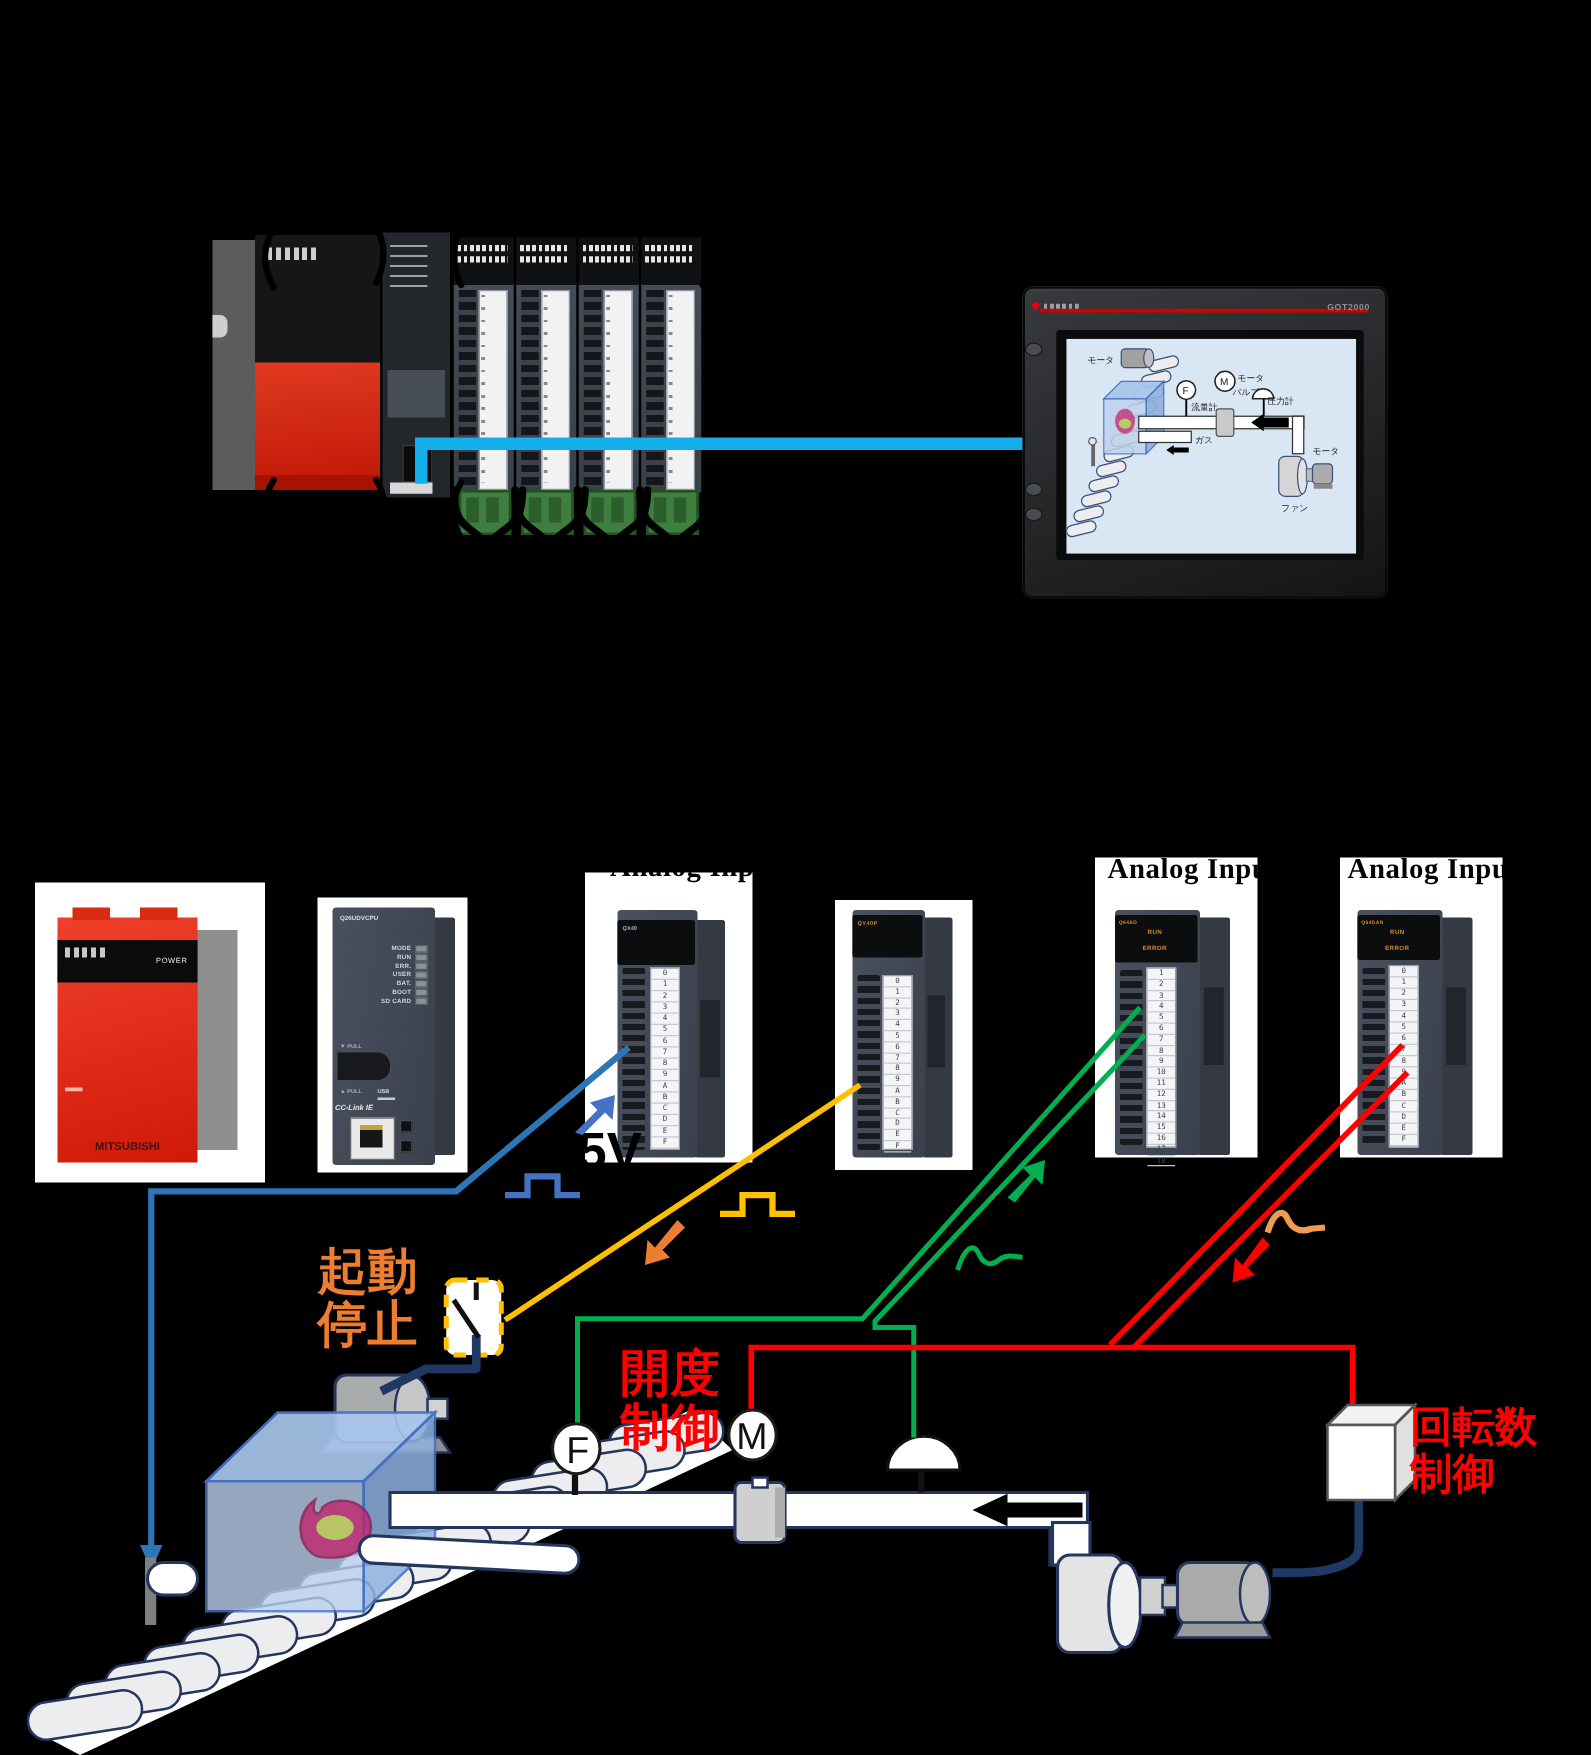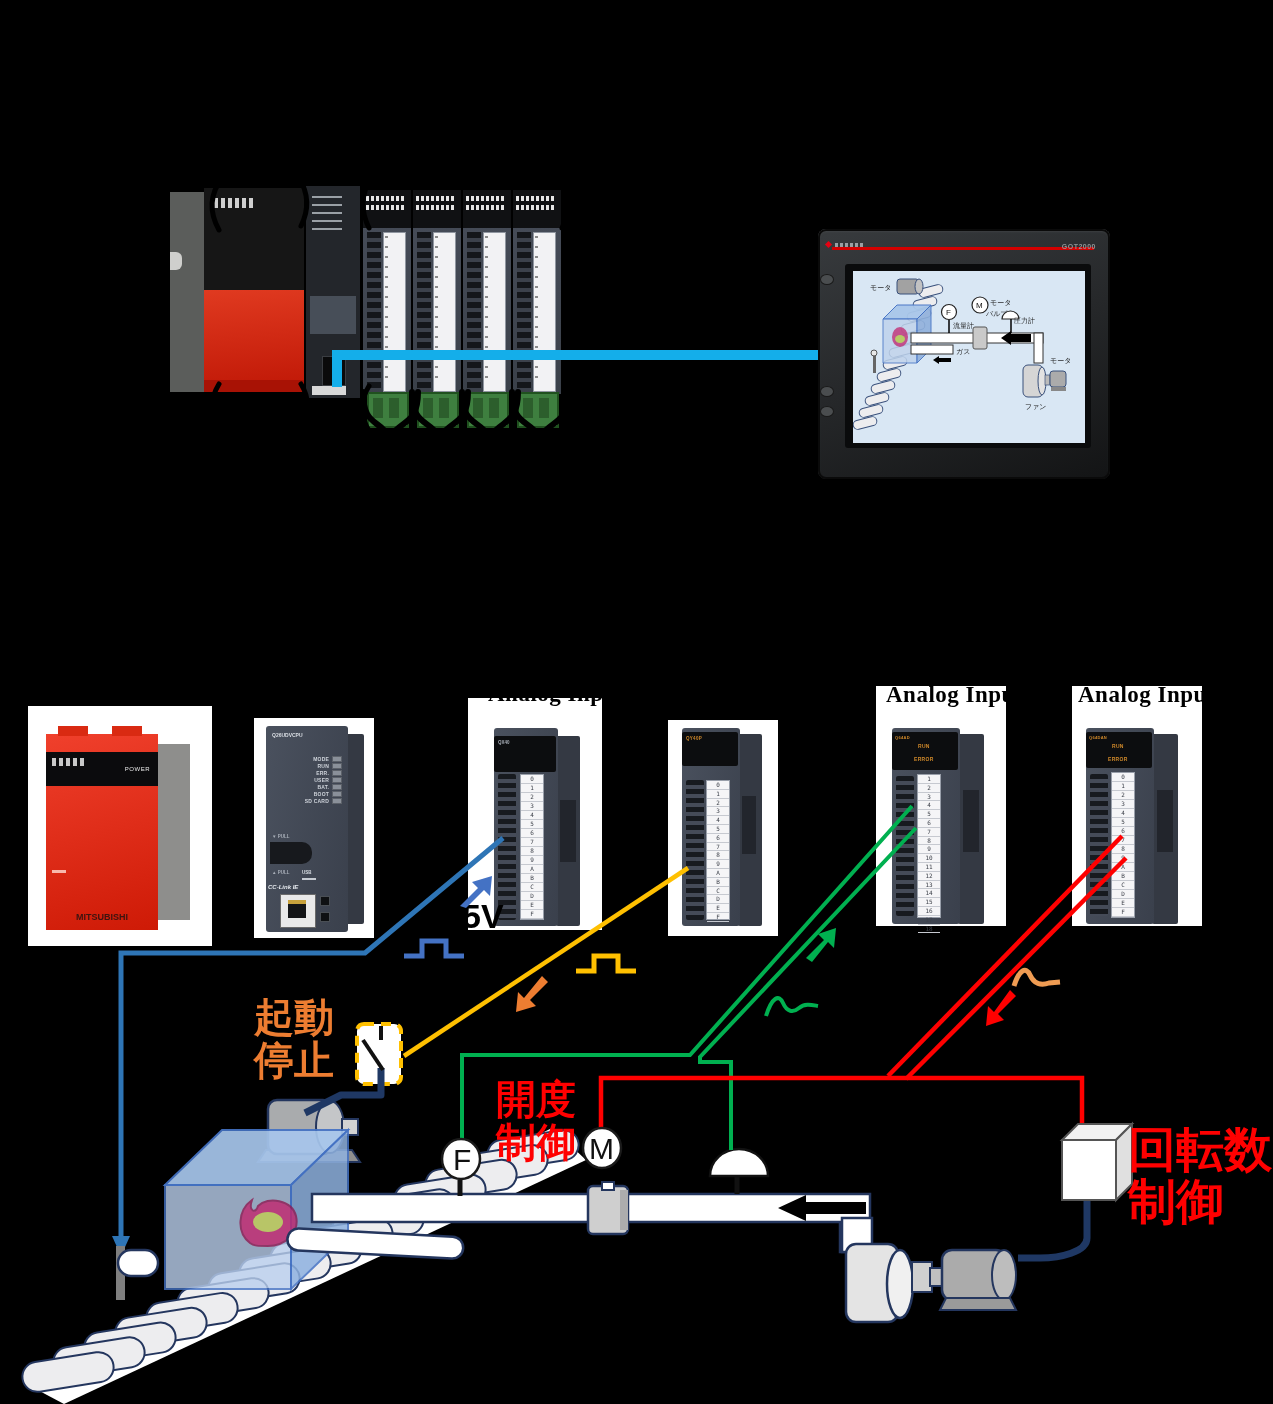--- a/index.html
+++ b/index.html
@@ -441,26 +441,26 @@
       <path d="M219,384 C209,400 210,418 222,432"></path>
       <path d="M301,384 C310,398 310,416 300,430"></path>
       <path d="M369,386 C360,400 360,418 370,432"></path>
       <path d="M363,392 C363,420 374,420 384,430 L390,436 L396,430 C406,420 418,420 418,392" stroke-width="6"></path>
       <path d="M412,392 C412,420 424,420 434,430 L440,436 L446,430 C456,420 468,420 468,392" stroke-width="6"></path>
       <path d="M462,392 C462,420 474,420 484,430 L490,436 L496,430 C506,420 518,420 518,392" stroke-width="6"></path>
       <path d="M512,392 C512,420 524,420 534,430 L540,436 L546,430 C556,420 568,420 568,392" stroke-width="6"></path>
     </g>
   </svg>
 
-  <div class="jp" style="left:462px;top:898px;font-size:34px;color:#000;font-weight:700;z-index:30">5V</div>
+  <div class="jp" style="left:462px;top:898px;font-size:42px;color:#000;font-weight:700;z-index:30">5V</div>
   <div class="jp" style="left:254px;top:996px;font-size:40px;color:#ED7D31;text-align:center">
     <div>起動</div>
     <div>停止</div>
   </div>
   <div class="jp" style="left:496px;top:1078px;font-size:40px;color:#FF0000;text-align:center">
     <div>開度</div>
     <div>制御</div>
   </div>
-  <div class="jp" style="left:1128px;top:1124px;font-size:48px;color:#FF0000;text-align:left">
+  <div class="jp" style="left:1128px;top:1124px;font-size:34px;color:#FF0000;text-align:left">
     <div>回転数</div>
     <div>制御</div>
   </div>
 </div>
 
 </body></html>

